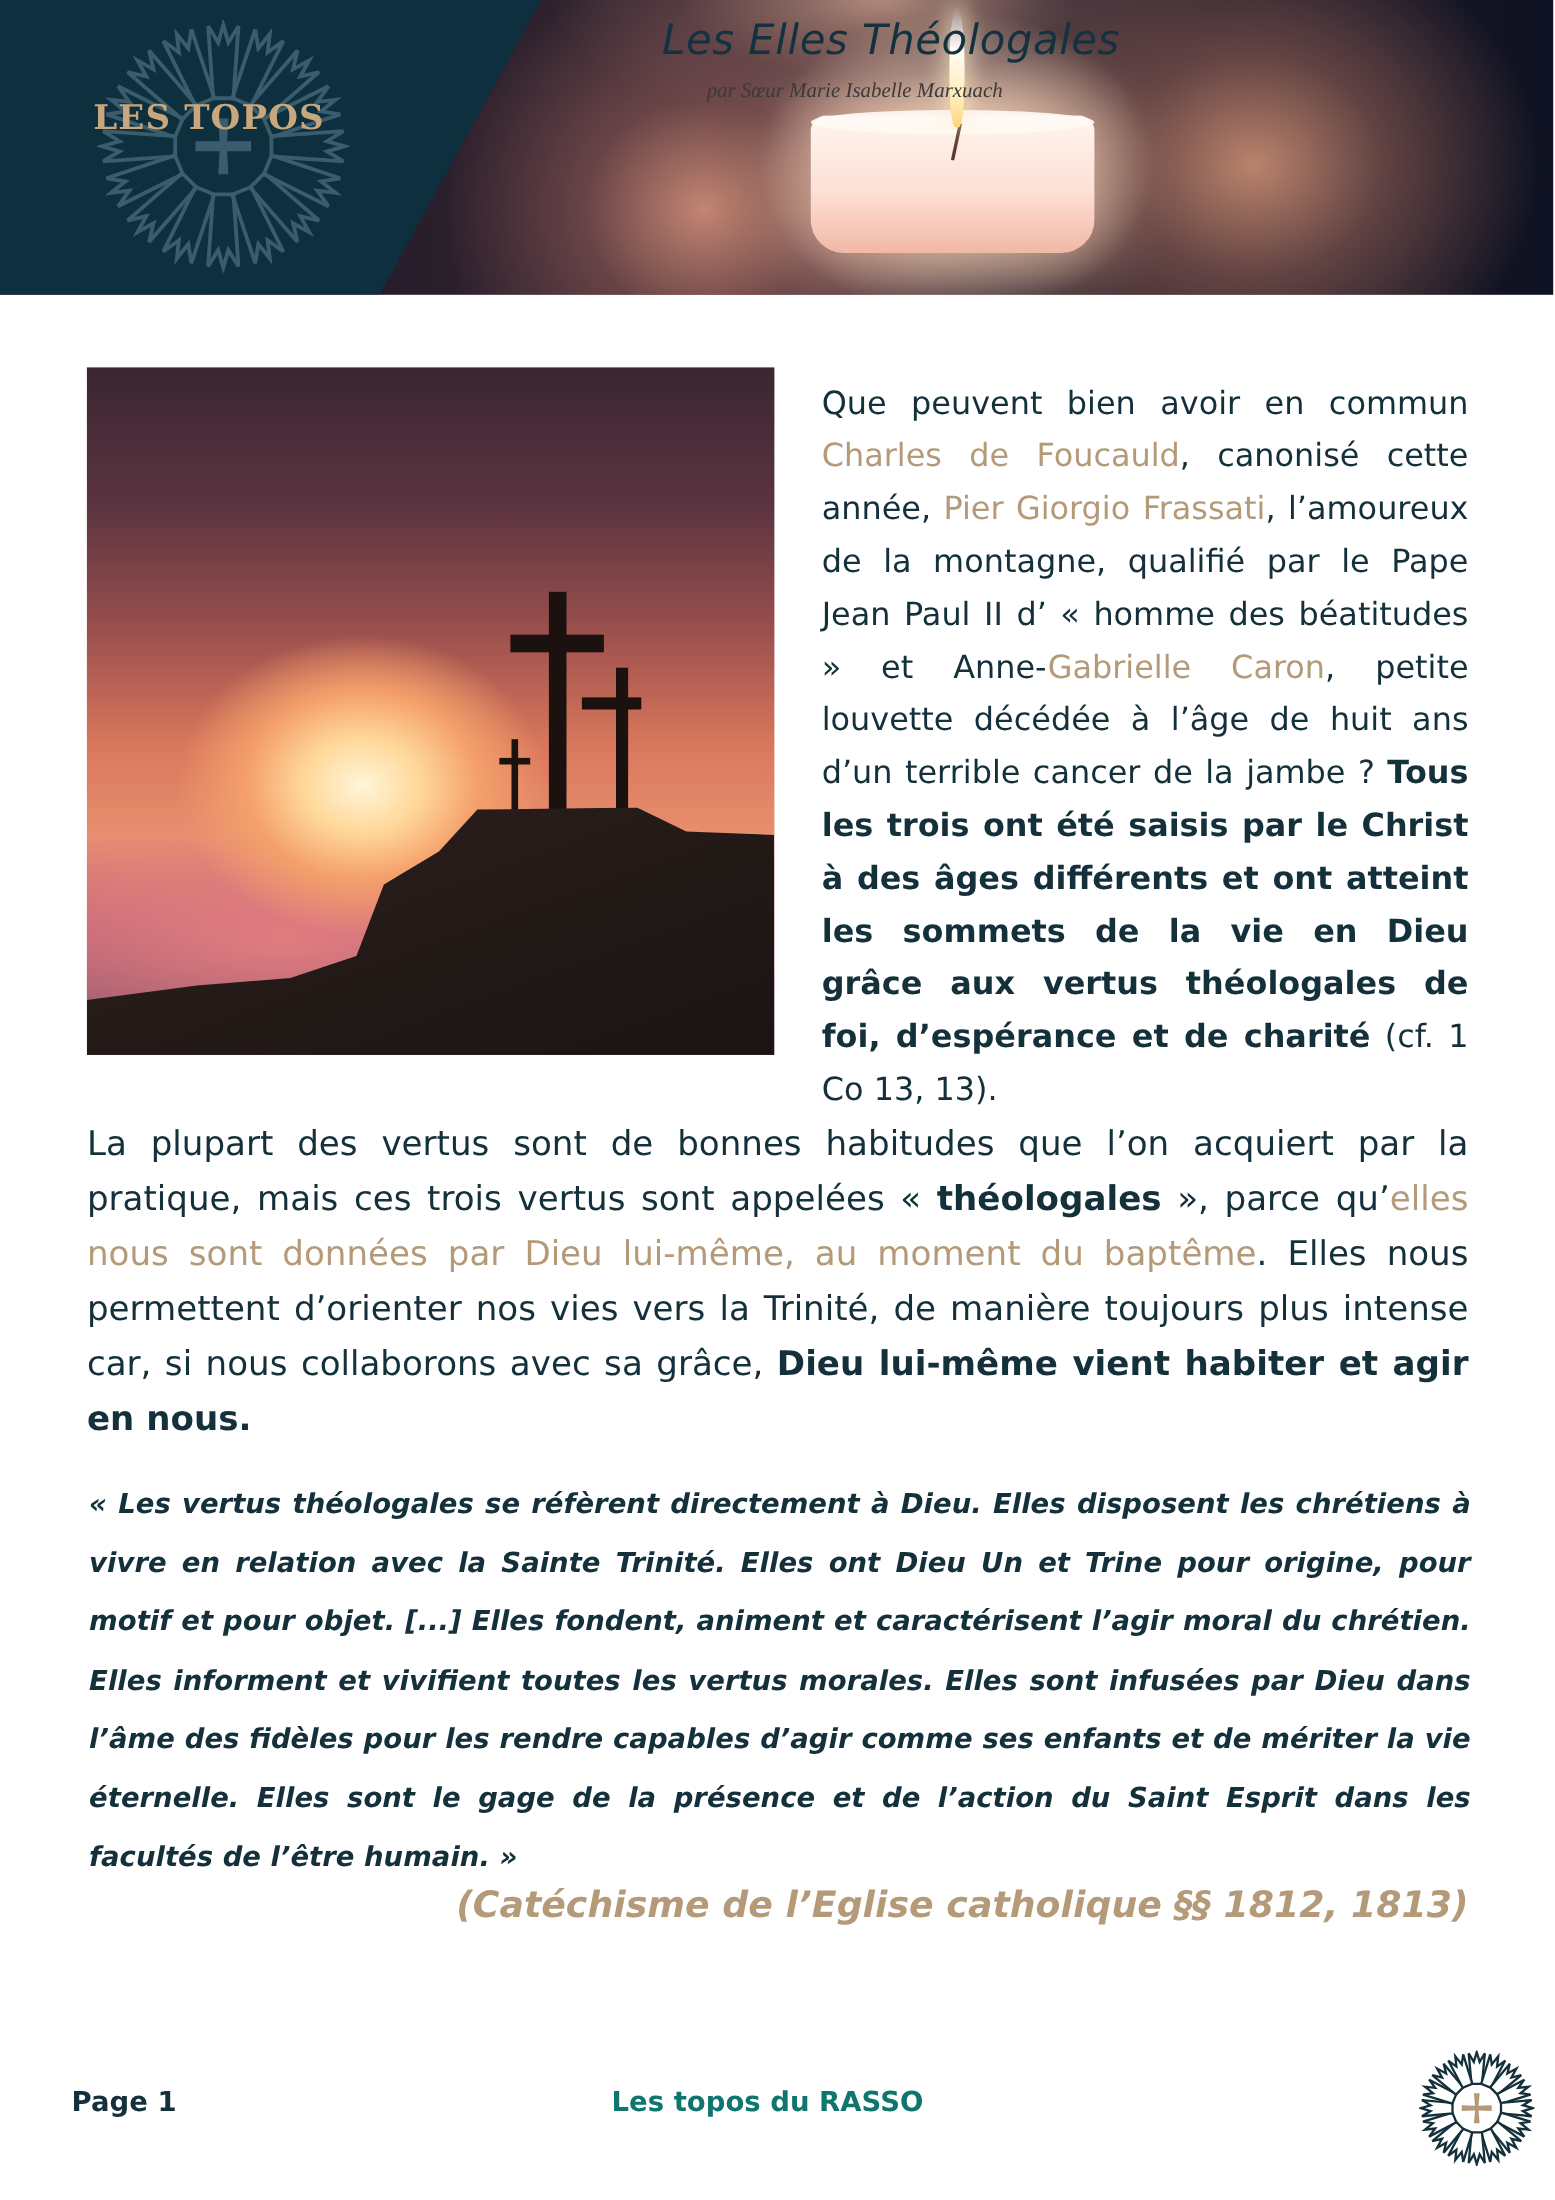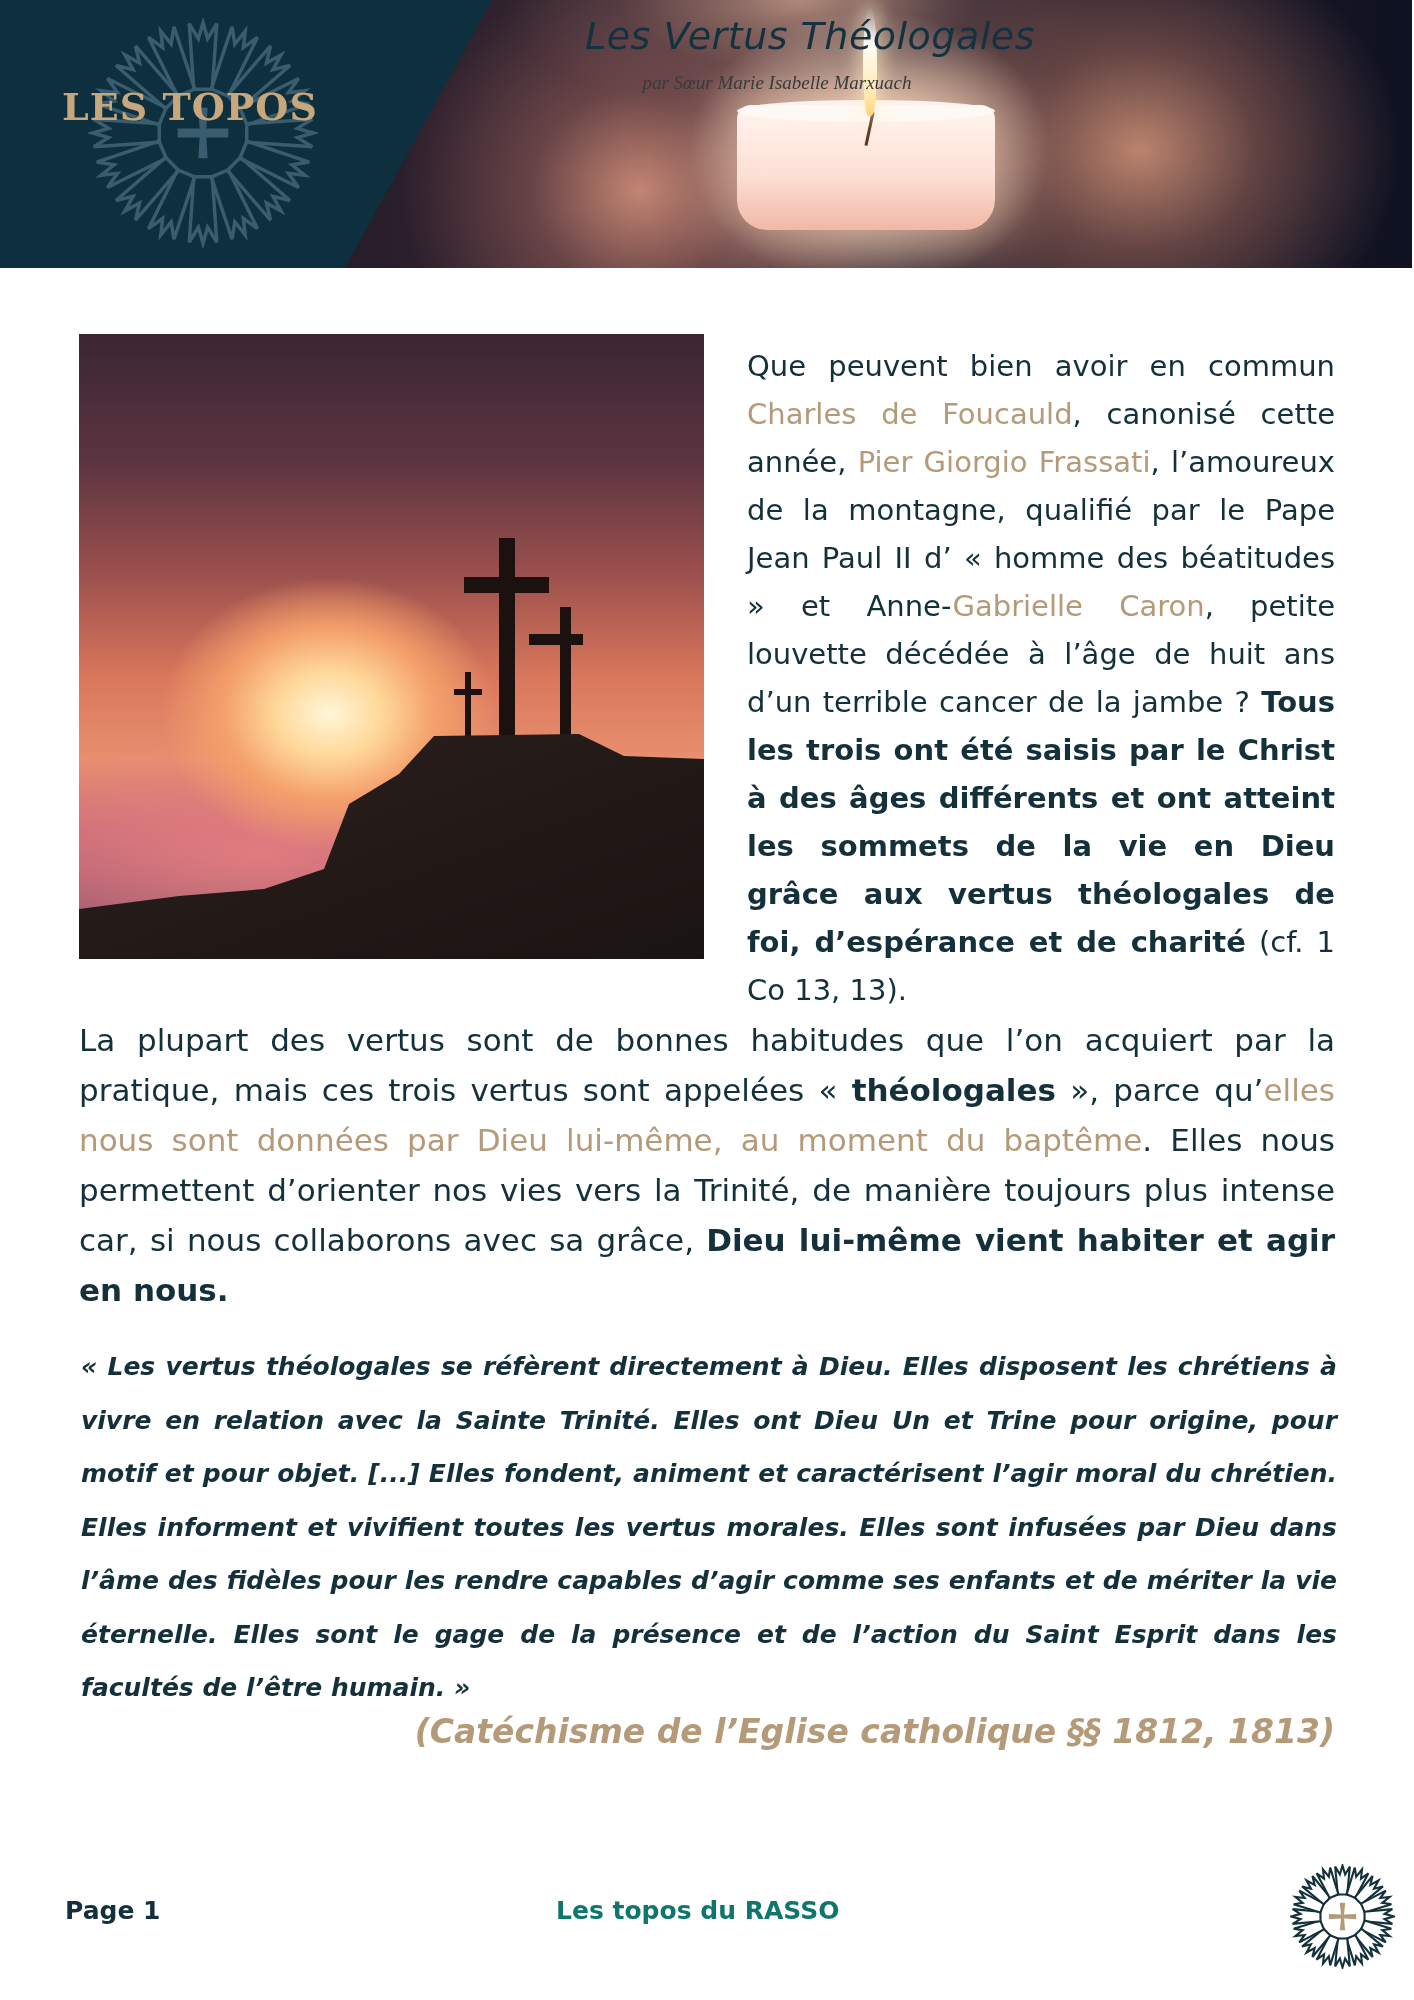--- a/index.html
+++ b/index.html
@@ -19,21 +19,21 @@
   }
   .banner-panel {
     position: absolute; left: 0; top: 0; width: 1412px; height: 268px;
     background: #0e2f3d;
     clip-path: polygon(0 0, 492px 0, 345px 268px, 0 268px);
   }
   .banner-emblem { position: absolute; left: 88px; top: 18px; width: 230px; height: 230px; opacity: 0.55; }
   .brand {
     position: absolute; left: 40px; top: 78px; width: 300px; text-align: center;
     font-family: "DejaVu Serif", "Liberation Serif", serif; font-weight: bold;
-    color: #c9a77c; font-size: 38px; line-height: 58px; letter-spacing: 1px;
+    color: #c9a77c; font-size: 31px; line-height: 58px; letter-spacing: 1px;
   }
   .candle {
     position: absolute; left: 737px; top: 105px; width: 258px; height: 125px;
     border-radius: 14px 14px 30px 30px;
     background: linear-gradient(180deg, #fff5ef 0%, #fde0d6 55%, #f1b8a5 100%);
     box-shadow: 0 0 60px 20px rgba(255,210,180,0.45);
   }
   .candle-rim {
     position: absolute; left: 737px; top: 100px; width: 258px; height: 22px; border-radius: 50%;
     background: #fff9f5; opacity: 0.9;
@@ -137,21 +137,21 @@
       <use href="#rayset" transform="rotate(315)"></use>
       <use href="#rayset" transform="rotate(337.5)"></use>
     </g>
     <path d="M-4,-22 L4,-22 L3,-4 L22,-4 L22,4 L3,4 L4,22 L-4,22 L-3,4 L-22,4 L-22,-4 L-3,-4 Z" fill="#5d8497"></path>
   </svg>
 
   <div class="brand">
     <div>LES TOPOS</div>
   </div>
 
-  <div class="banner-title">Les Vertus Théologales</div>
+  <div class="banner-title">Les Elles Théologales</div>
   <div class="banner-subtitle">par Sœur Marie Isabelle Marxuach</div>
 </div>
 
 <div class="photo">
   <div class="cross c1h"></div>
   <div class="cross c1v"></div>
   <div class="cross c2h"></div>
   <div class="cross c2v"></div>
   <div class="cross c3h"></div>
   <div class="cross c3v"></div>

